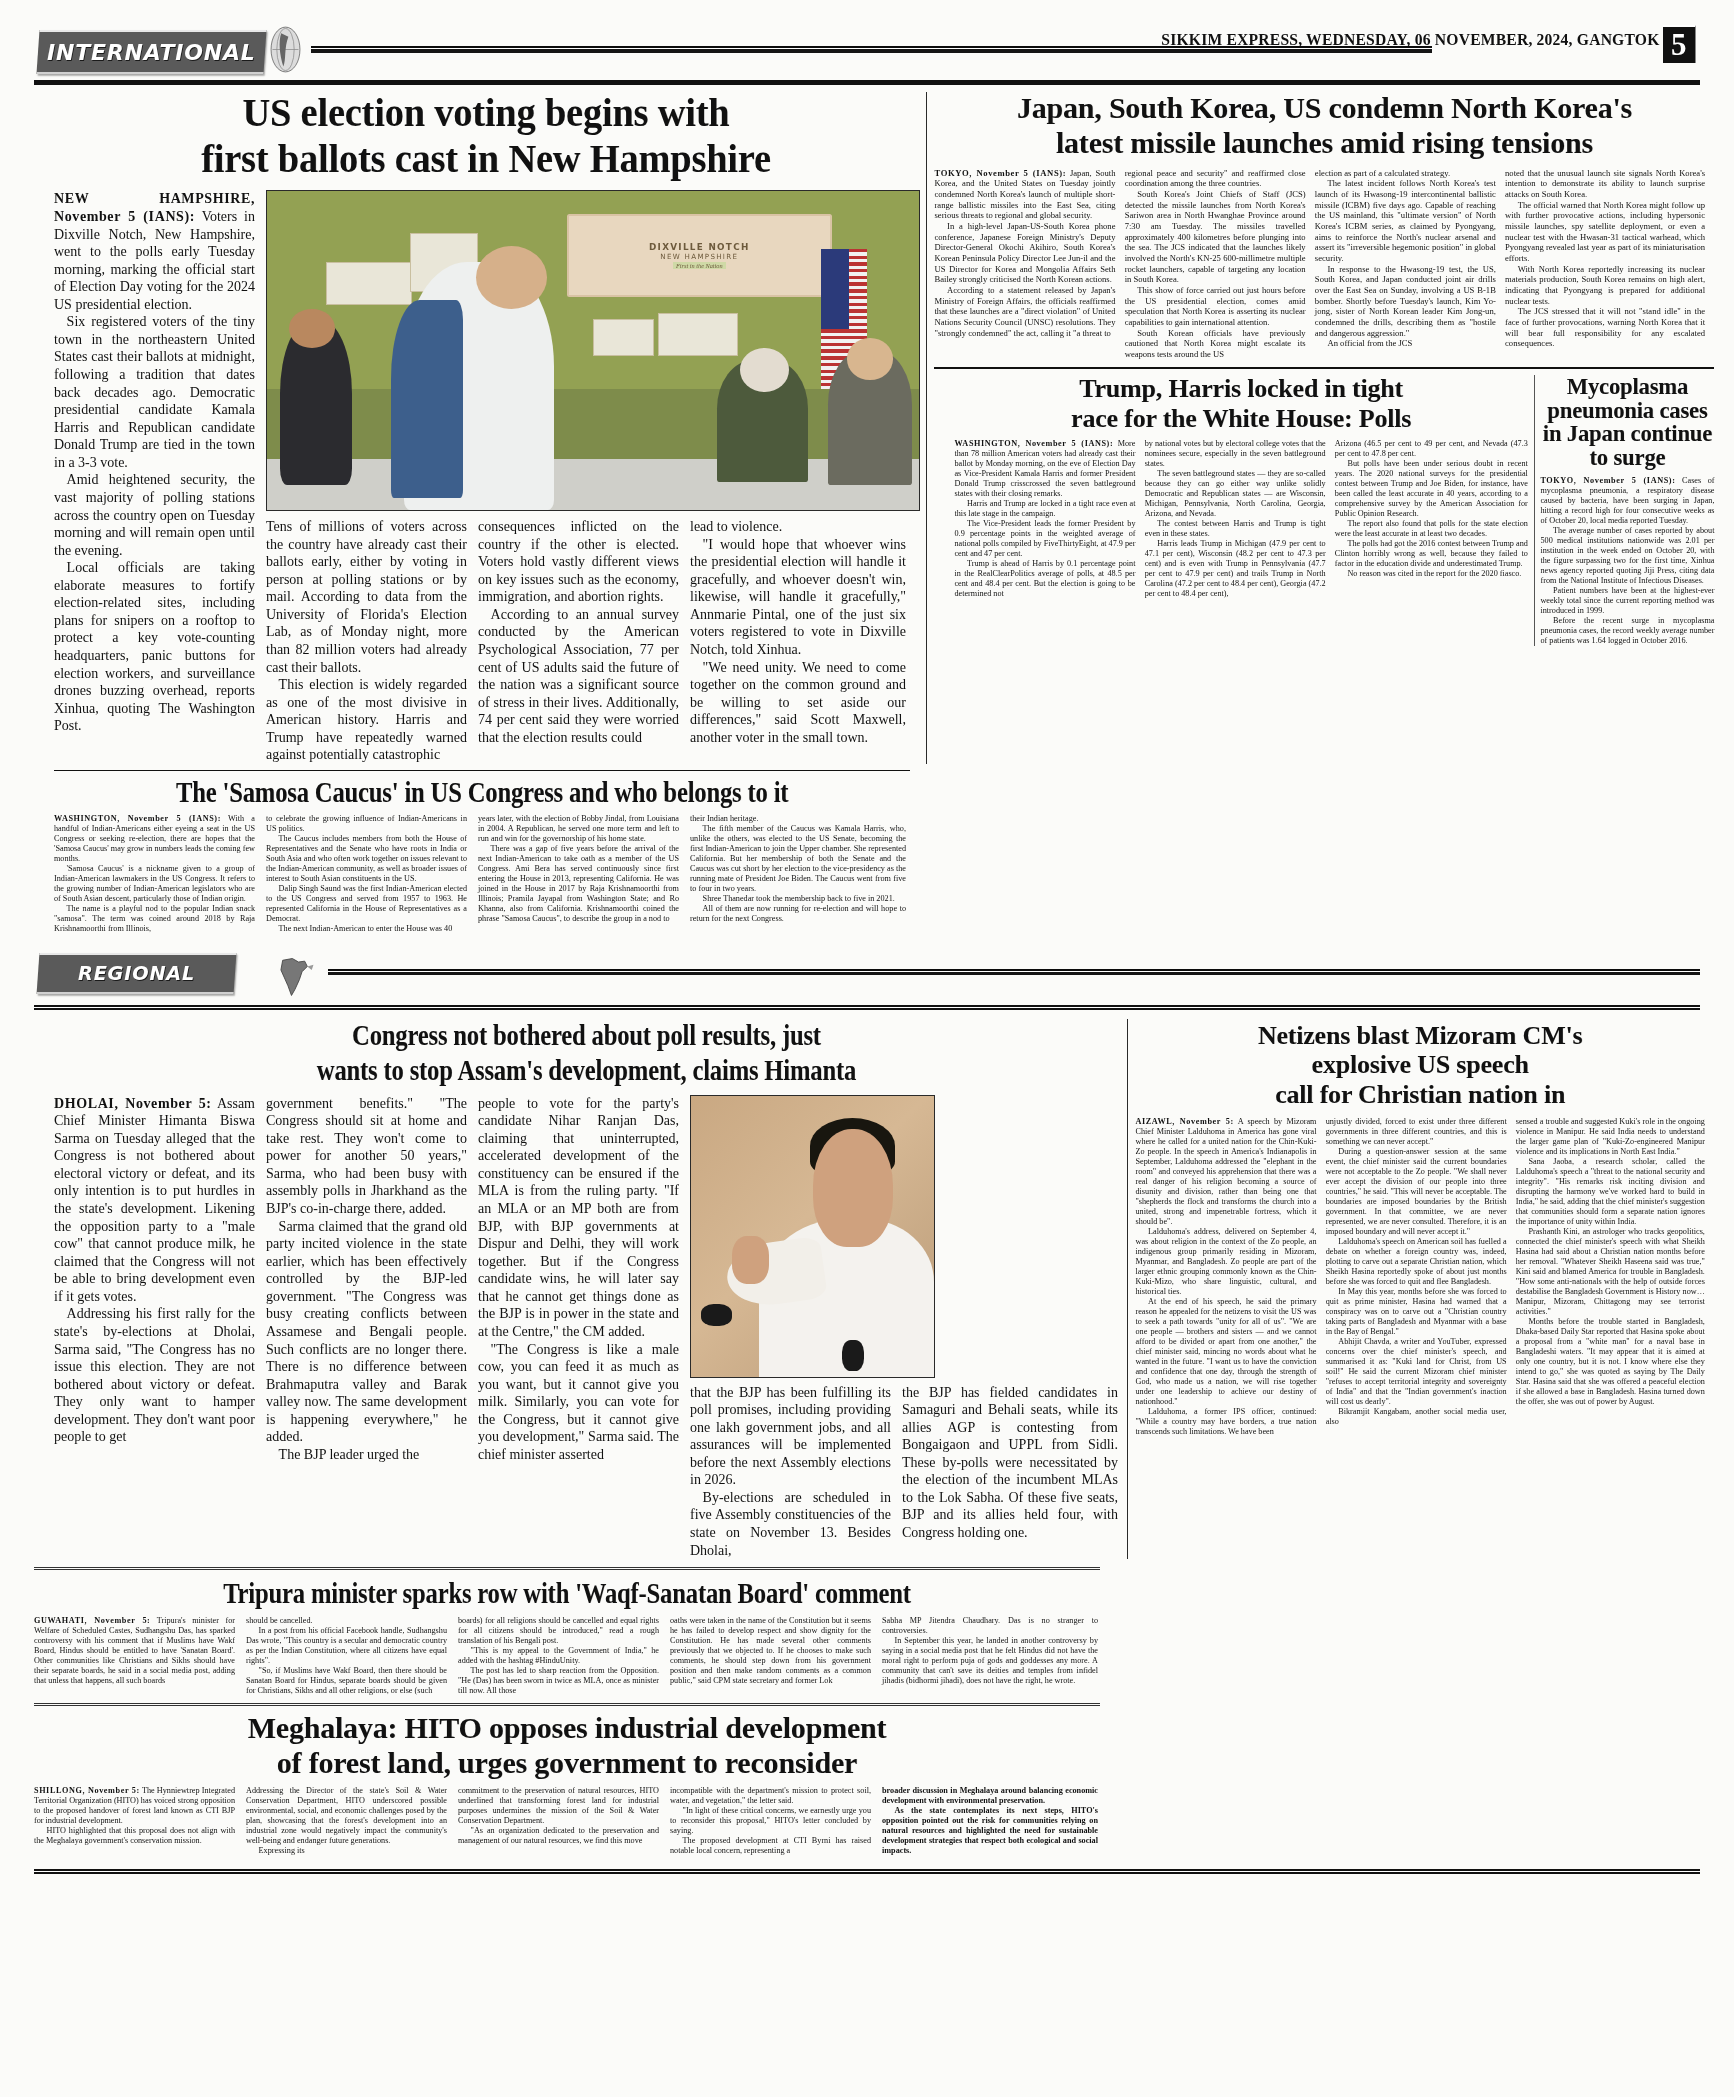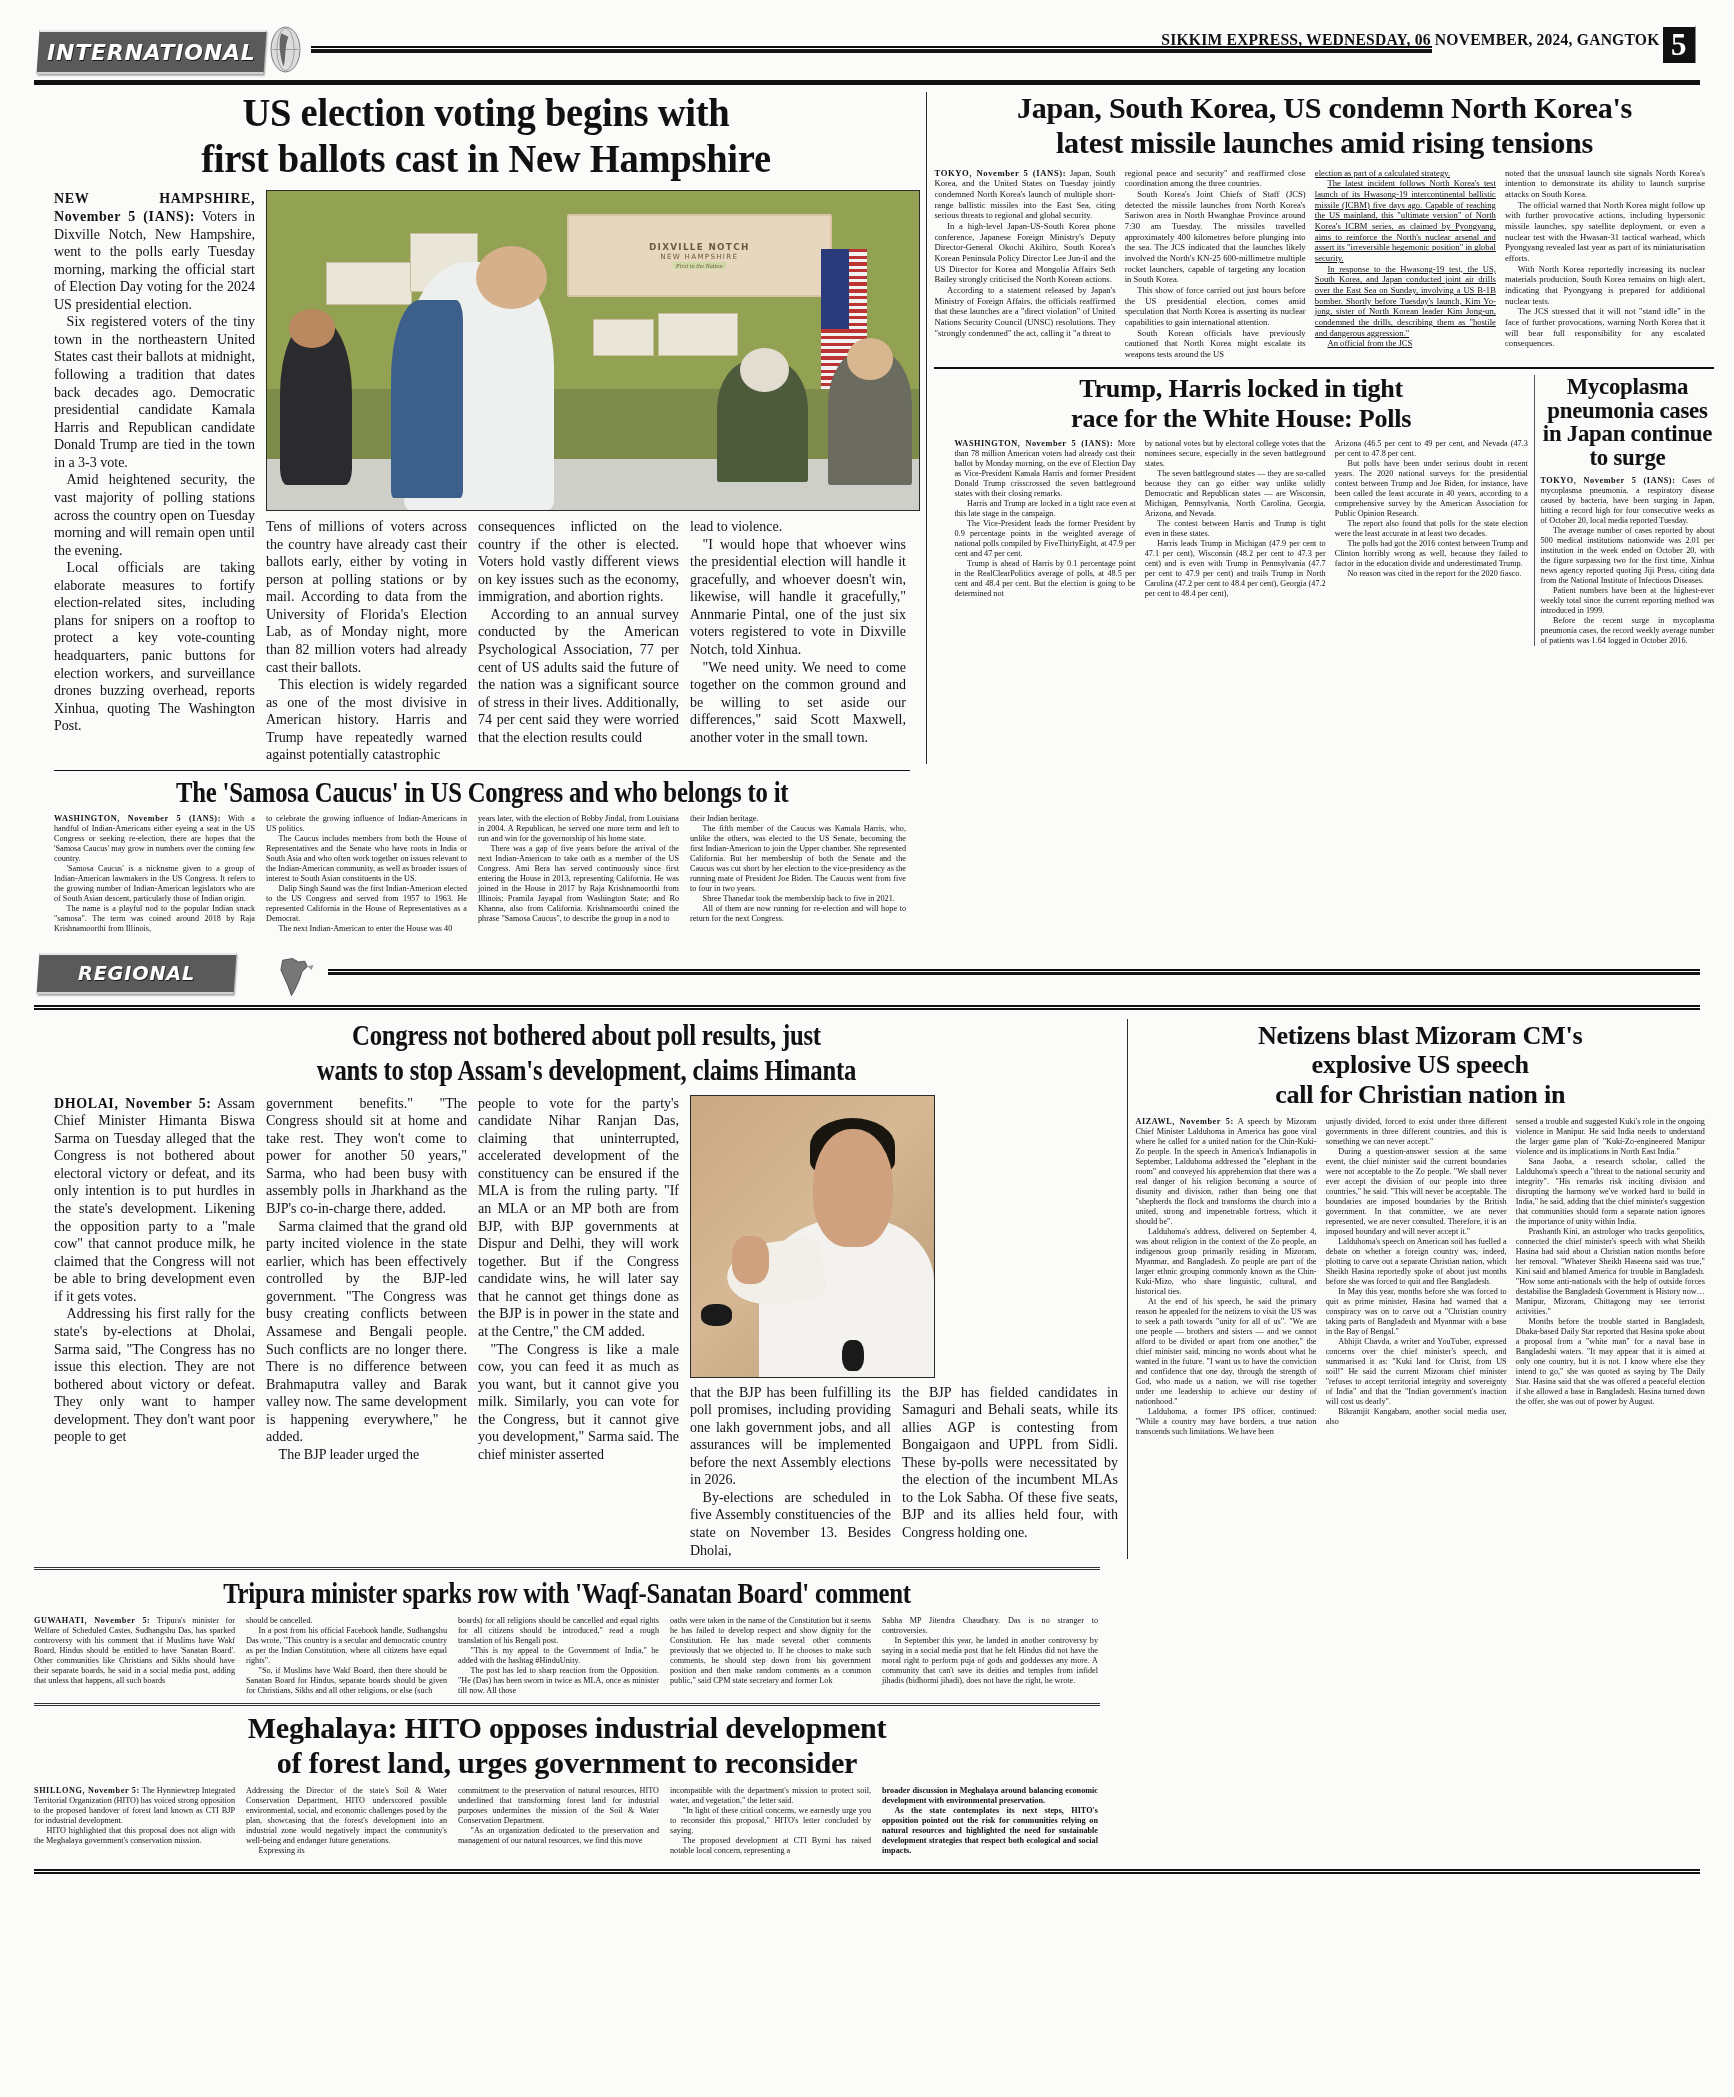--- a/index.html
+++ b/index.html
@@ -226,21 +226,21 @@
             <p>According to a statement released by Japan's Ministry of Foreign Affairs, the officials reaffirmed that these launches are a "direct violation" of United Nations Security Council (UNSC) resolutions. They "strongly condemned" the act, calling it "a threat to</p>
           </div>
           <div style="width:9.2px;"></div>
           <div class="col narrow" style="width:181px;">
             <p>regional peace and security" and reaffirmed close coordination among the three countries.</p>
             <p>South Korea's Joint Chiefs of Staff (JCS) detected the missile launches from North Korea's Sariwon area in North Hwanghae Province around 7:30 am Tuesday. The missiles travelled approximately 400 kilometres before plunging into the sea. The JCS indicated that the launches likely involved the North's KN-25 600-millimetre multiple rocket launchers, capable of targeting any location in South Korea.</p>
             <p>This show of force carried out just hours before the US presidential election, comes amid speculation that North Korea is asserting its nuclear capabilities to gain international attention.</p>
             <p>South Korean officials have previously cautioned that North Korea might escalate its weapons tests around the US</p>
           </div>
           <div style="width:9.2px;"></div>
-          <div class="col narrow" style="width:181px;text-decoration:underline;">
+          <div class="col narrow" style="width:181px;">
             <p>election as part of a calculated strategy.</p>
             <p>The latest incident follows North Korea's test launch of its Hwasong-19 intercontinental ballistic missile (ICBM) five days ago. Capable of reaching the US mainland, this "ultimate version" of North Korea's ICBM series, as claimed by Pyongyang, aims to reinforce the North's nuclear arsenal and assert its "irreversible hegemonic position" in global security.</p>
             <p>In response to the Hwasong-19 test, the US, South Korea, and Japan conducted joint air drills over the East Sea on Sunday, involving a US B-1B bomber. Shortly before Tuesday's launch, Kim Yo-jong, sister of North Korean leader Kim Jong-un, condemned the drills, describing them as "hostile and dangerous aggression."</p>
             <p>An official from the JCS</p>
           </div>
           <div style="width:9.2px;"></div>
           <div class="col narrow" style="width:200px;">
             <p>noted that the unusual launch site signals North Korea's intention to demonstrate its ability to launch surprise attacks on South Korea.</p>
             <p>The official warned that North Korea might follow up with further provocative actions, including hypersonic missile launches, spy satellite deployment, or even a nuclear test with the Hwasan-31 tactical warhead, which Pyongyang revealed last year as part of its miniaturisation efforts.</p>
             <p>With North Korea reportedly increasing its nuclear materials production, South Korea remains on high alert, indicating that Pyongyang is prepared for additional nuclear tests.</p>
@@ -293,21 +293,21 @@
         </div>
       </div>
     </div>
 
     <div class="band" style="margin-top:5.9px;">
       <div style="width:864px;">
         <div class="hr-s" style="margin-bottom:5px;"></div>
         <div class="hl hl-l hl-cond">The 'Samosa Caucus' in US Congress and who belongs to it</div>
         <div class="cols" style="margin-top:6.7px;">
           <div class="col tiny" style="width:201px;">
-            <p><span class="dl">WASHINGTON, November 5 (IANS):</span> <span>With a handful of Indian-Americans either eyeing a seat in the US Congress or seeking re-election, there are hopes that the 'Samosa Caucus' may grow in numbers over the coming few country.</span></p>
+            <p><span class="dl">WASHINGTON, November 5 (IANS):</span> <span>With a handful of Indian-Americans either eyeing a seat in the US Congress or seeking re-election, there are hopes that the 'Samosa Caucus' may grow in numbers leads the coming few months.</span></p>
             <p>'Samosa Caucus' is a nickname given to a group of Indian-American lawmakers in the US Congress. It refers to the growing number of Indian-American legislators who are of South Asian descent, particularly those of Indian origin.</p>
             <p>The name is a playful nod to the popular Indian snack "samosa". The term was coined around 2018 by Raja Krishnamoorthi from Illinois,</p>
           </div>
           <div style="width:11px;"></div>
           <div class="col tiny" style="width:201px;">
             <p>to celebrate the growing influence of Indian-Americans in US politics.</p>
             <p>The Caucus includes members from both the House of Representatives and the Senate who have roots in India or South Asia and who often work together on issues relevant to the Indian-American community, as well as broader issues of interest to South Asian constituents in the US.</p>
             <p>Dalip Singh Saund was the first Indian-American elected to the US Congress and served from 1957 to 1963. He represented California in the House of Representatives as a Democrat.</p>
             <p>The next Indian-American to enter the House was 40</p>
           </div>

